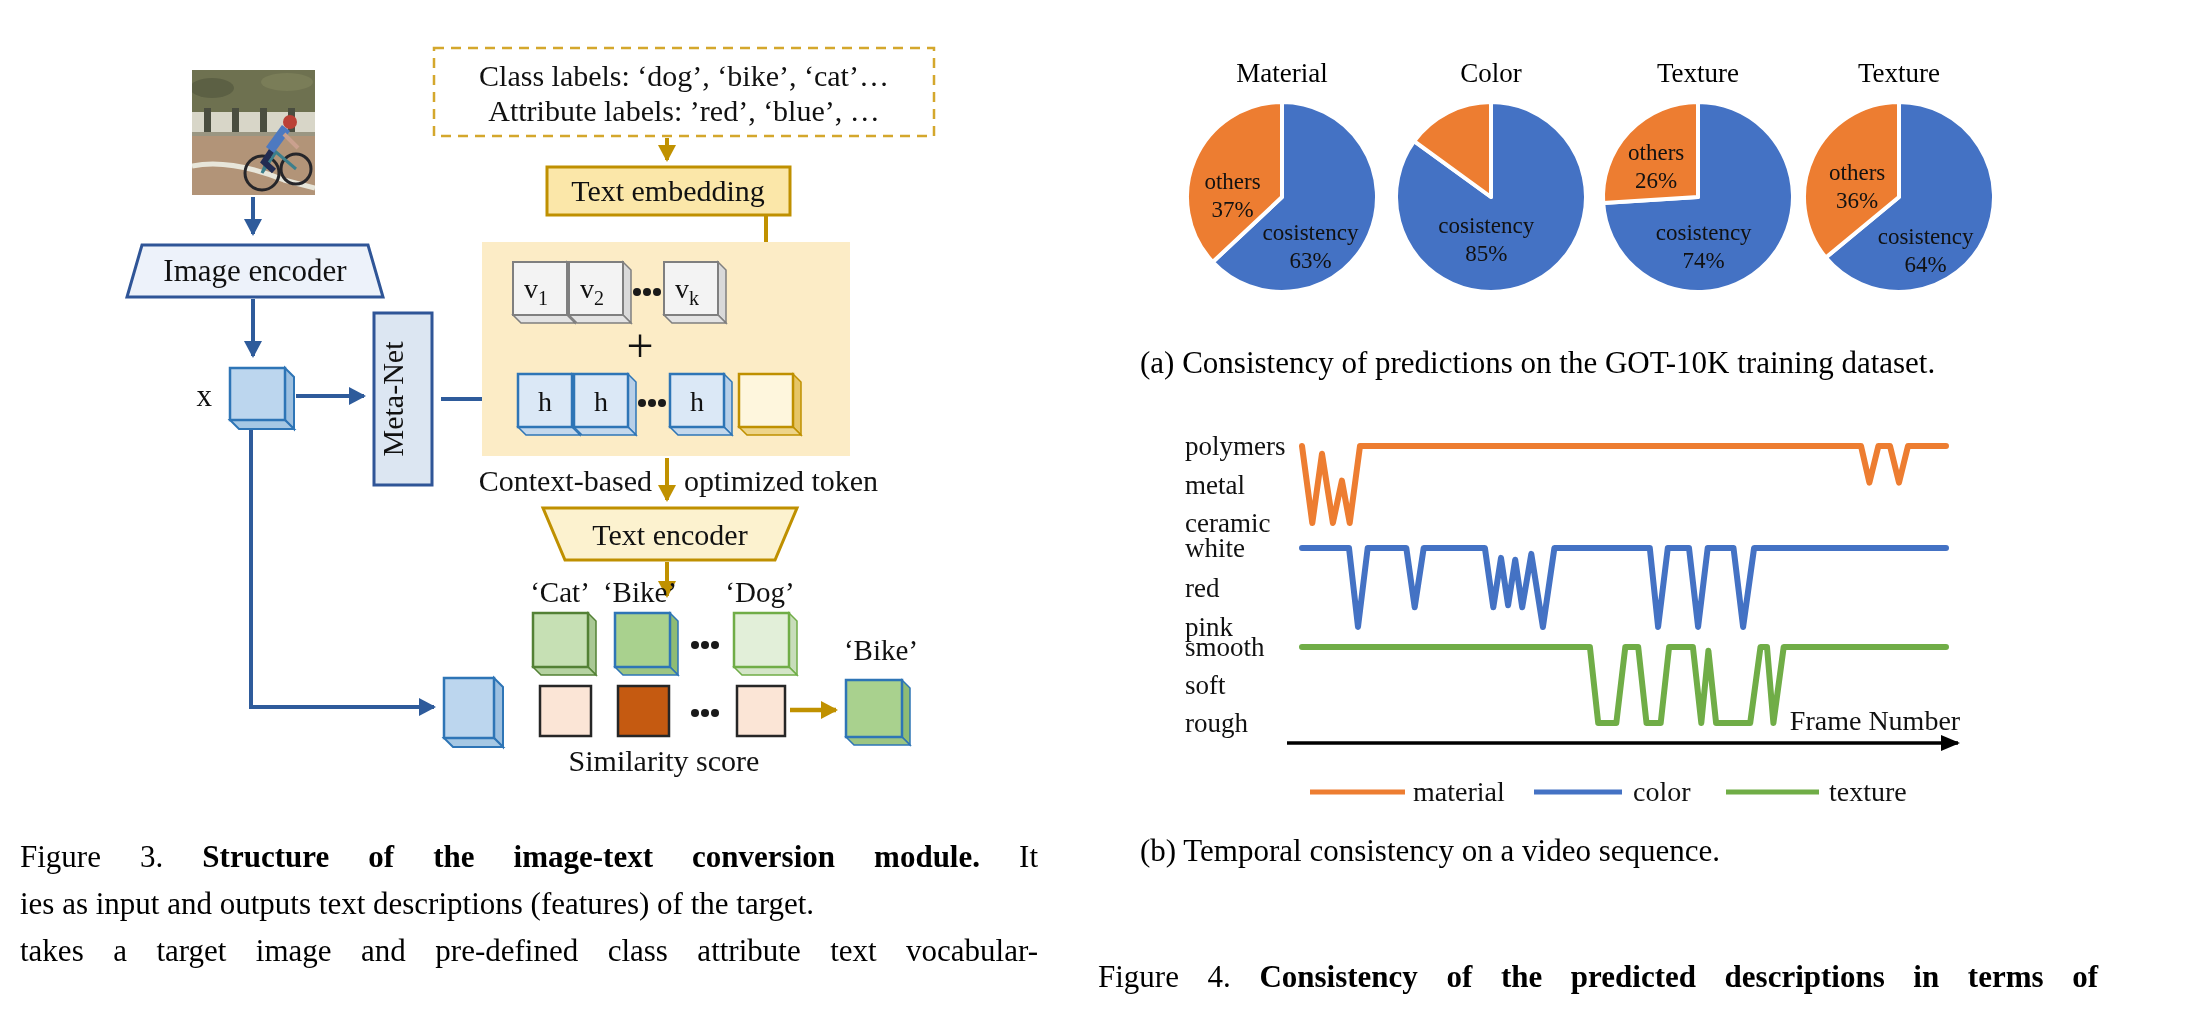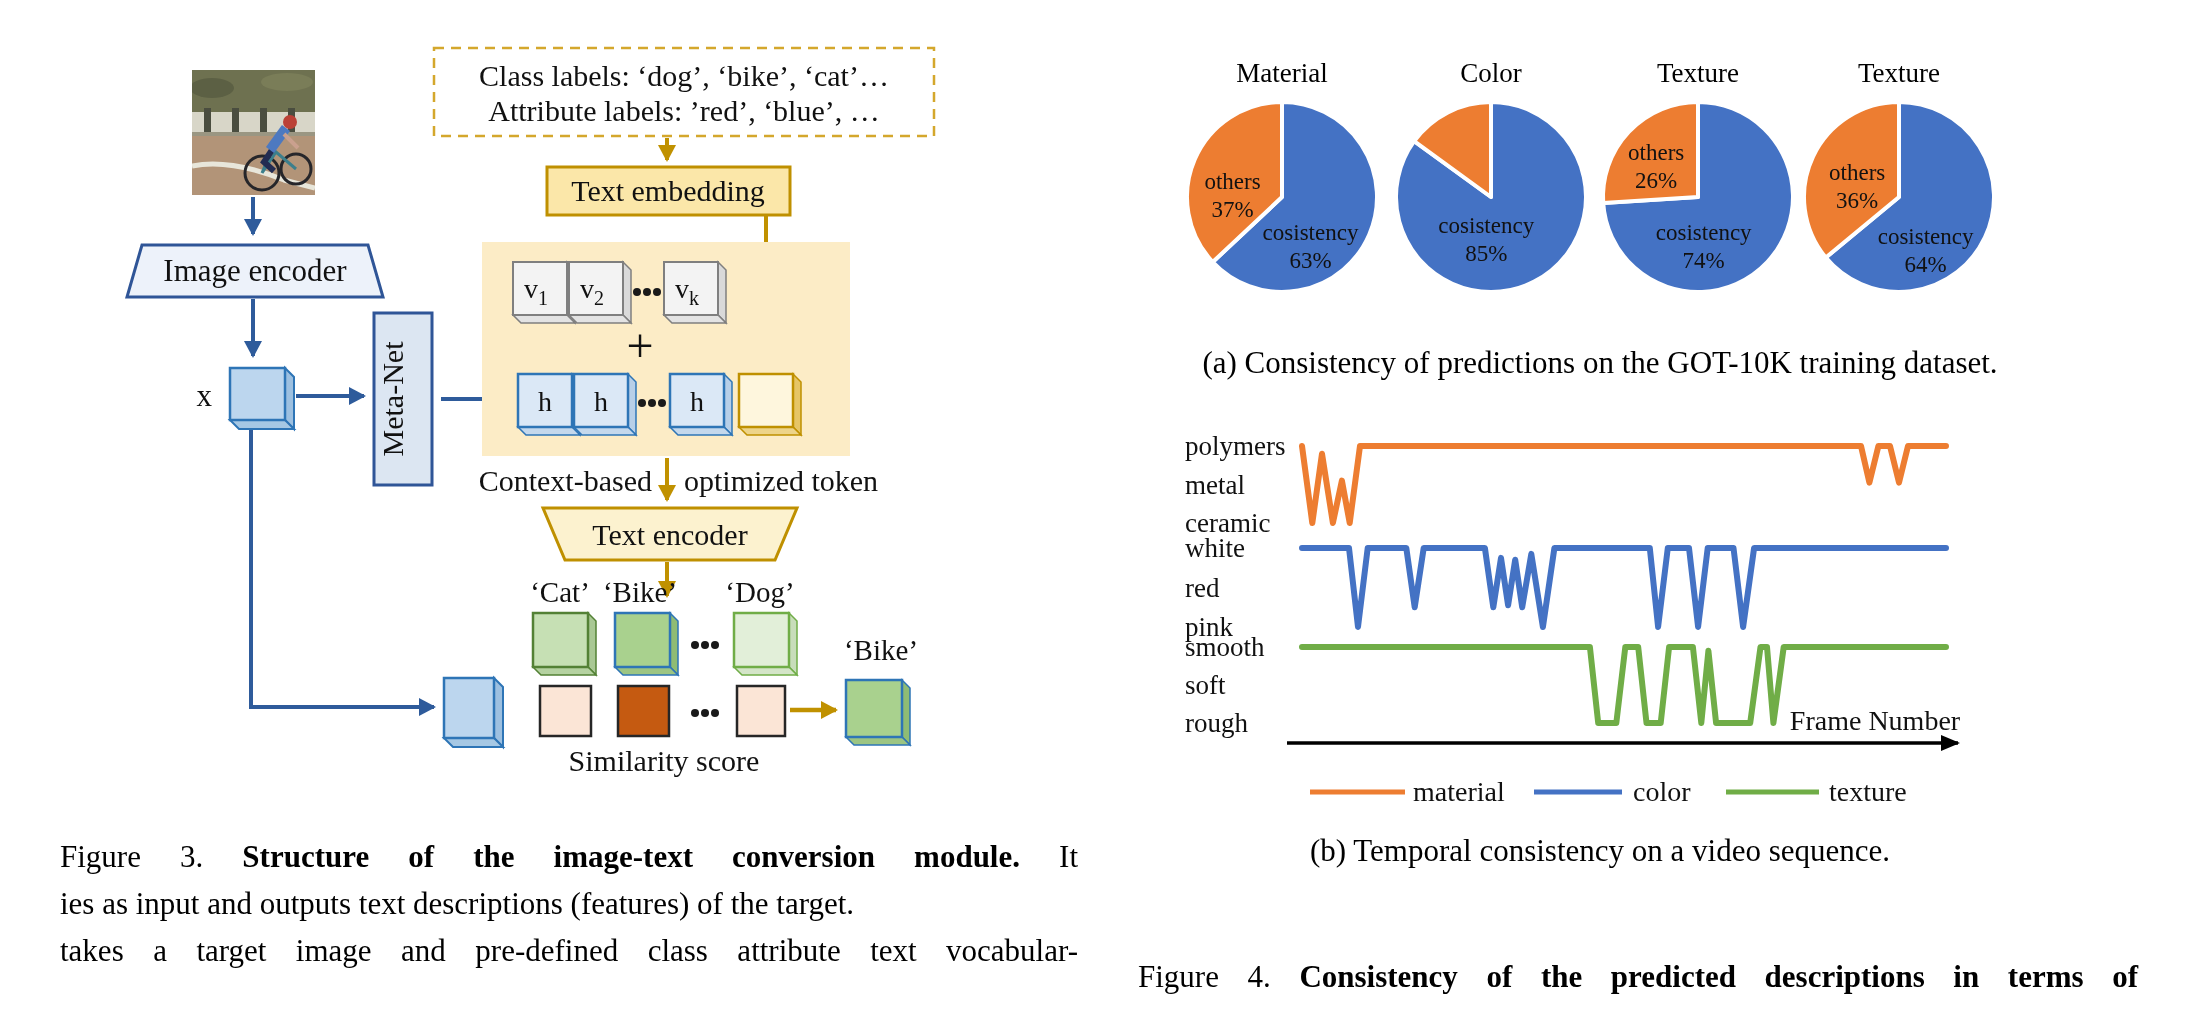--- a/index.html
+++ b/index.html
@@ -1,23 +1,23 @@
 <!DOCTYPE html>
 <html><head>
 <meta charset="utf-8">
 <style>
   html,body{margin:0;padding:0;background:#ffffff;}
   #canvas{position:relative;width:2189px;height:1010px;background:#ffffff;overflow:hidden;
           font-family:"Liberation Serif", serif;color:#111;}
   .abs{position:absolute;}
   svg text{font-family:"Liberation Serif", serif;fill:#111;}
   
-  .cap{font-size:31px;line-height:47px;color:#000;margin-left:40px;}
+  .cap{font-size:31px;line-height:47px;color:#000;}
   .cap-line.j{text-align:justify;text-align-last:justify;}
-  .subcap{font-size:31px;text-align:center;color:#000;}
+  .subcap{font-size:31px;color:#000;}
   
   .pie-block{position:absolute;top:58px;width:200px;text-align:center;}
   .pie-title{font-size:27px;color:#000;margin-bottom:8px;}
   .pie-svg{display:block;}
 </style>
 </head>
 <body>
 
 <div id="canvas">
 

